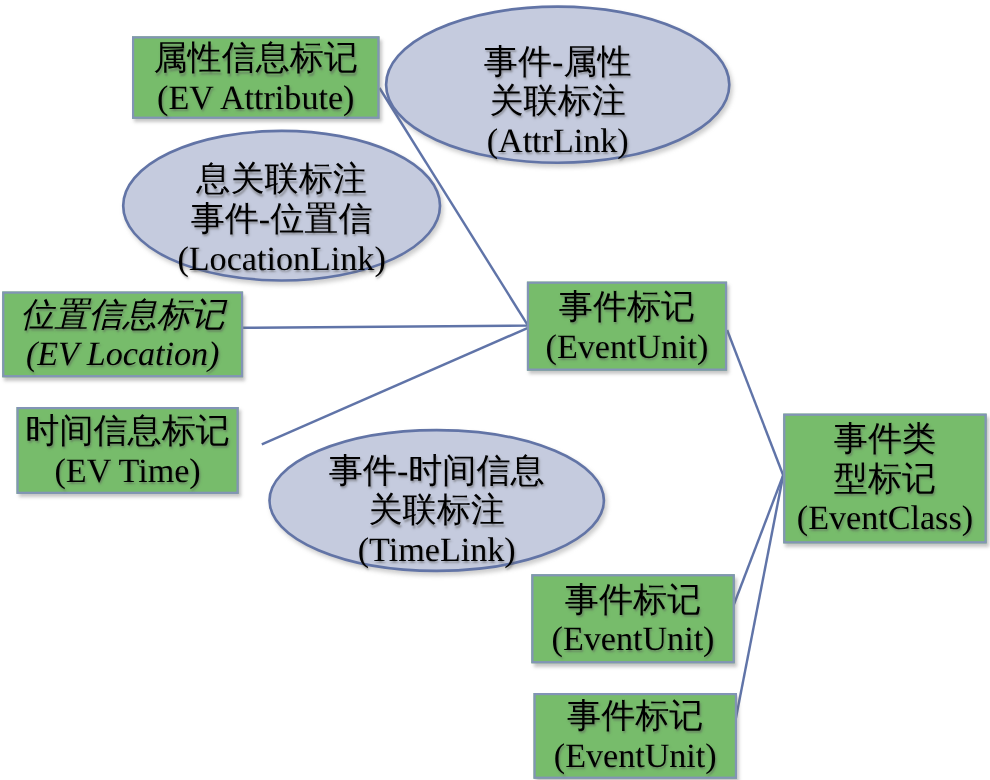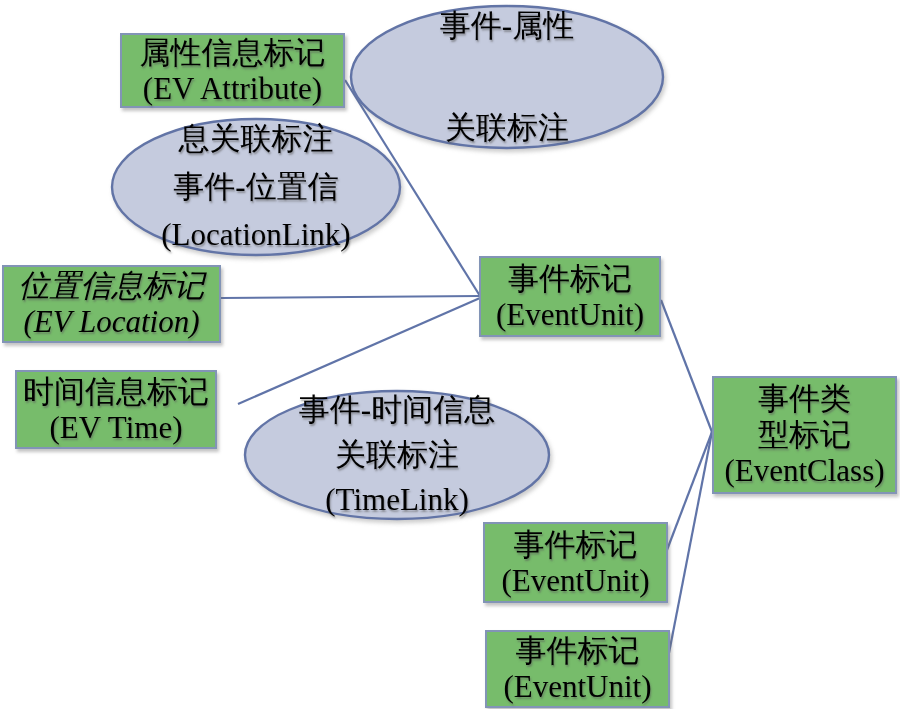--- a/index.html
+++ b/index.html
@@ -47,21 +47,21 @@
     flex-direction: column;
     align-items: center;
     justify-content: center;
     text-align: center;
   }
   .rlabel {
     position: absolute;
     display: flex;
     flex-direction: column;
     align-items: center;
-    justify-content: space-between;
+    justify-content: flex-end;
     text-align: center;
     pointer-events: none;
   }
   .tline {
     display: block;
     font-size: 31px;
     line-height: 36px;
     color: var(--text-color);
     text-shadow: 1px 2px 2px rgba(90,90,90,0.55);
     white-space: nowrap;
@@ -130,20 +130,21 @@
   </div>
 
   <div class="entity pos-event-unit-b2">
     <span class="tline">事件标记</span>
     <span class="tline">(EventUnit)</span>
   </div>
 
   <div class="rlabel pos-attrlink-label">
     <span class="tline">事件-属性</span>
     <span class="tline">关联标注</span>
+    <span class="tline">(AttrLink)</span>
   </div>
 
   <div class="rlabel pos-locationlink-label">
     <span class="tline">息关联标注</span>
     <span class="tline">事件-位置信</span>
     <span class="tline">(LocationLink)</span>
   </div>
 
   <div class="rlabel pos-timelink-label">
     <span class="tline">事件-时间信息</span>

